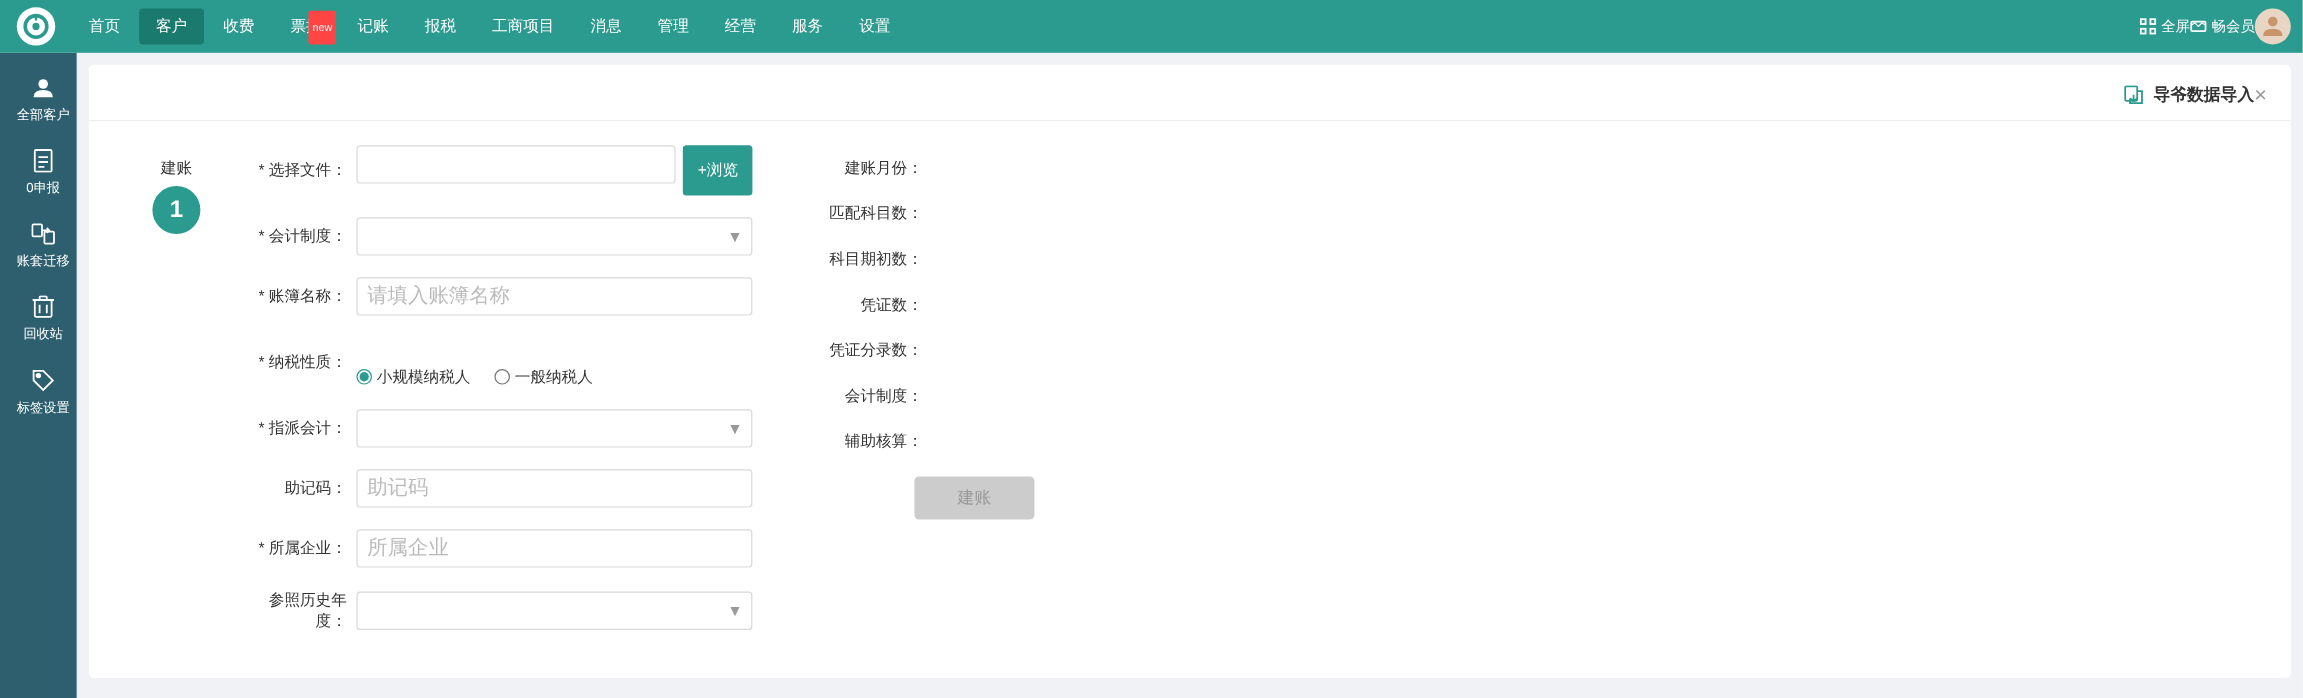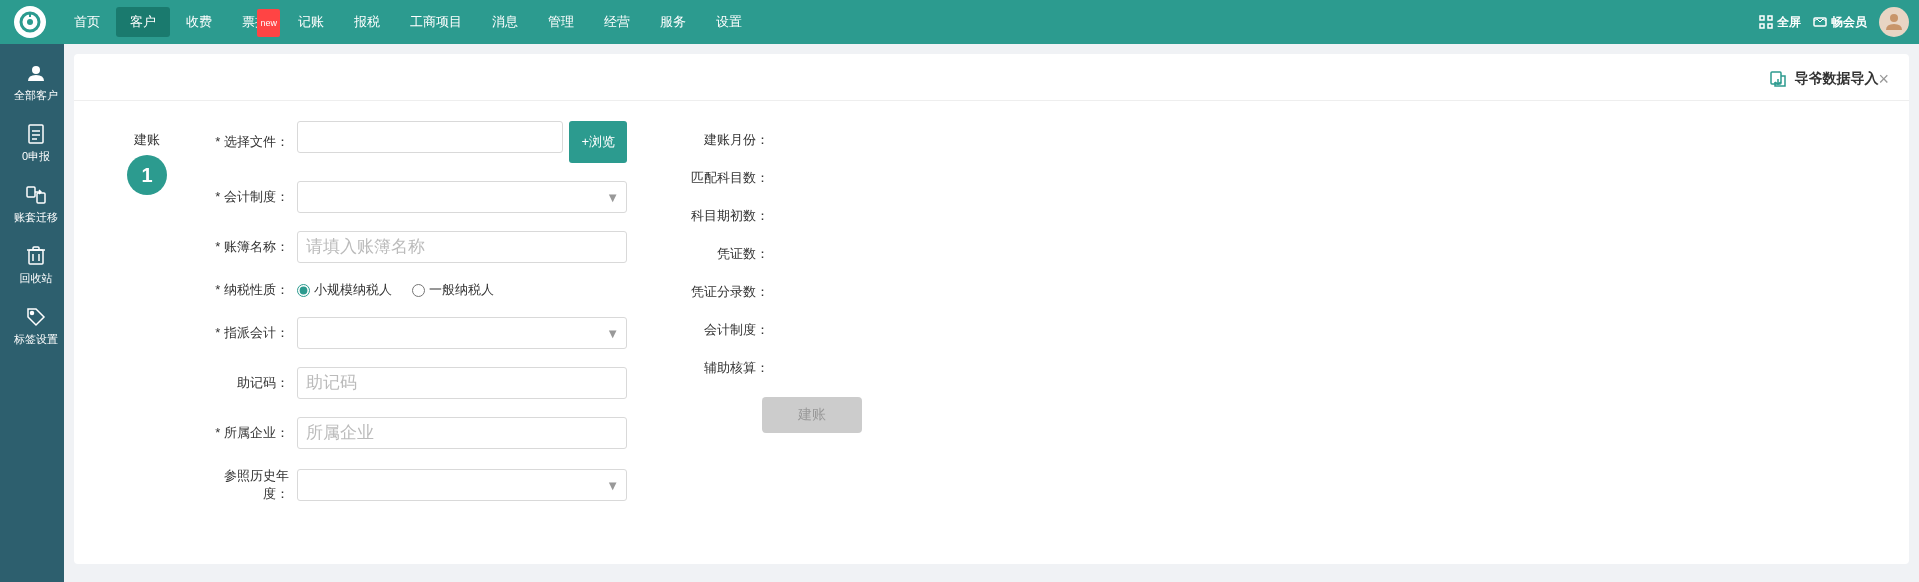--- a/index.html
+++ b/index.html
@@ -54,24 +54,22 @@
       background: #ff4444;
       color: white;
       font-size: 9px;
       padding: 7px 3px;
       border-radius: 2px;
       line-height: 14px;
     }
     .nav-right {
       display: flex;
       align-items: center;
-      gap: 12px;
       color: white;
       font-size: 12px;
-      font-weight: bold;
     }
     .nav-right-item {
       display: flex;
       align-items: center;
       gap: 4px;
       cursor: pointer;
       color: white;
     }
     .user-avatar {
       width: 30px;
@@ -275,23 +273,23 @@
       color: #999;
     }
     .radio-group {
       display: flex;
       align-items: center;
       gap: 20px;
       flex: 1;
     }
     .radio-item {
       display: flex;
-      align-items: center;
       gap: 4px;
       cursor: pointer;
+      margin-top: 24px;
     }
     .radio-item input[type=radio] { accent-color: #2c9b8f; cursor: pointer; }
 
     
     .info-section {
       margin-left: 60px;
       min-width: 250px;
       padding-top: 10px;
     }
     .info-row {

